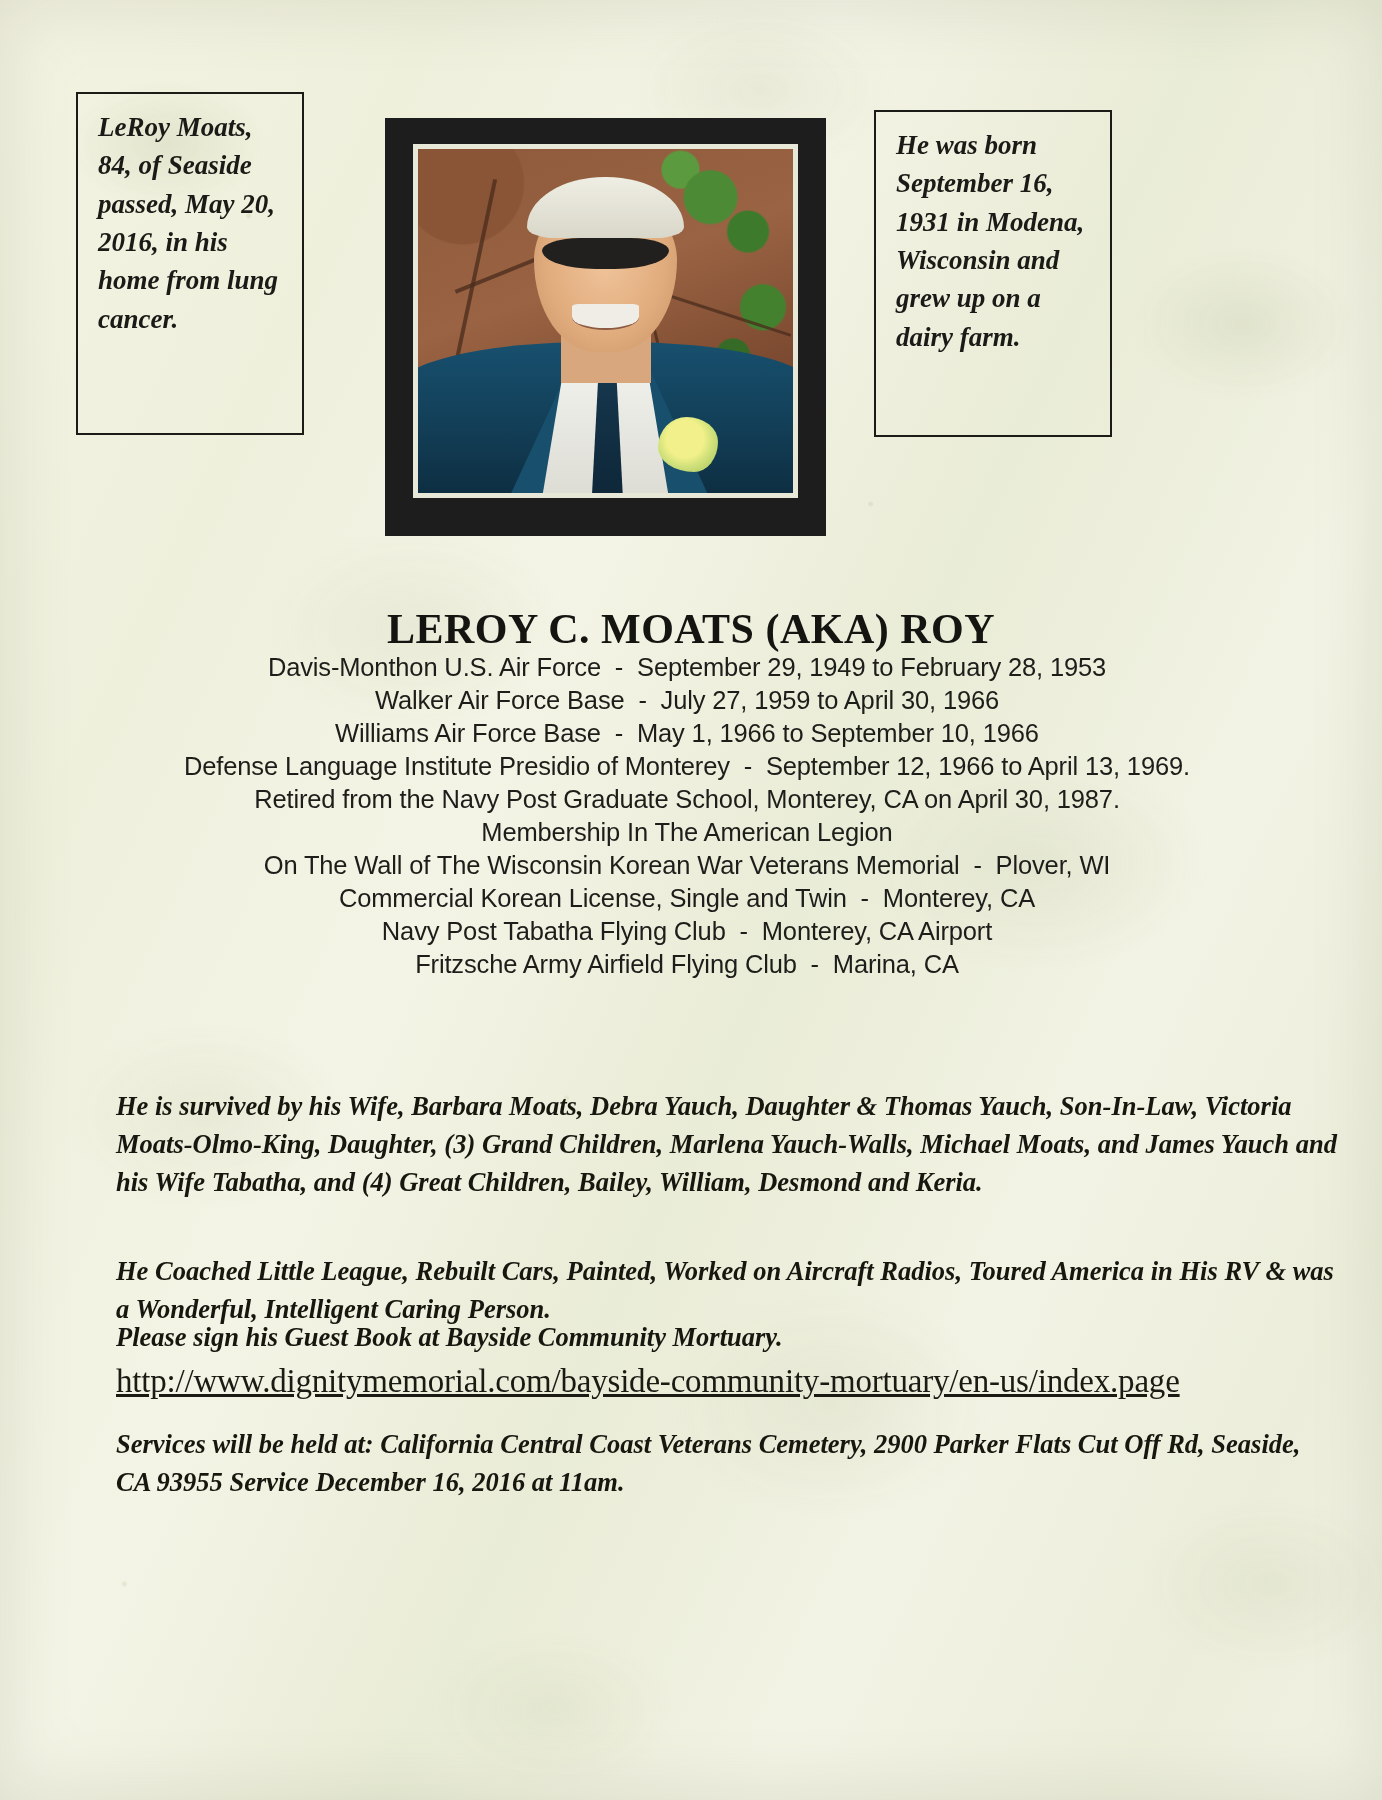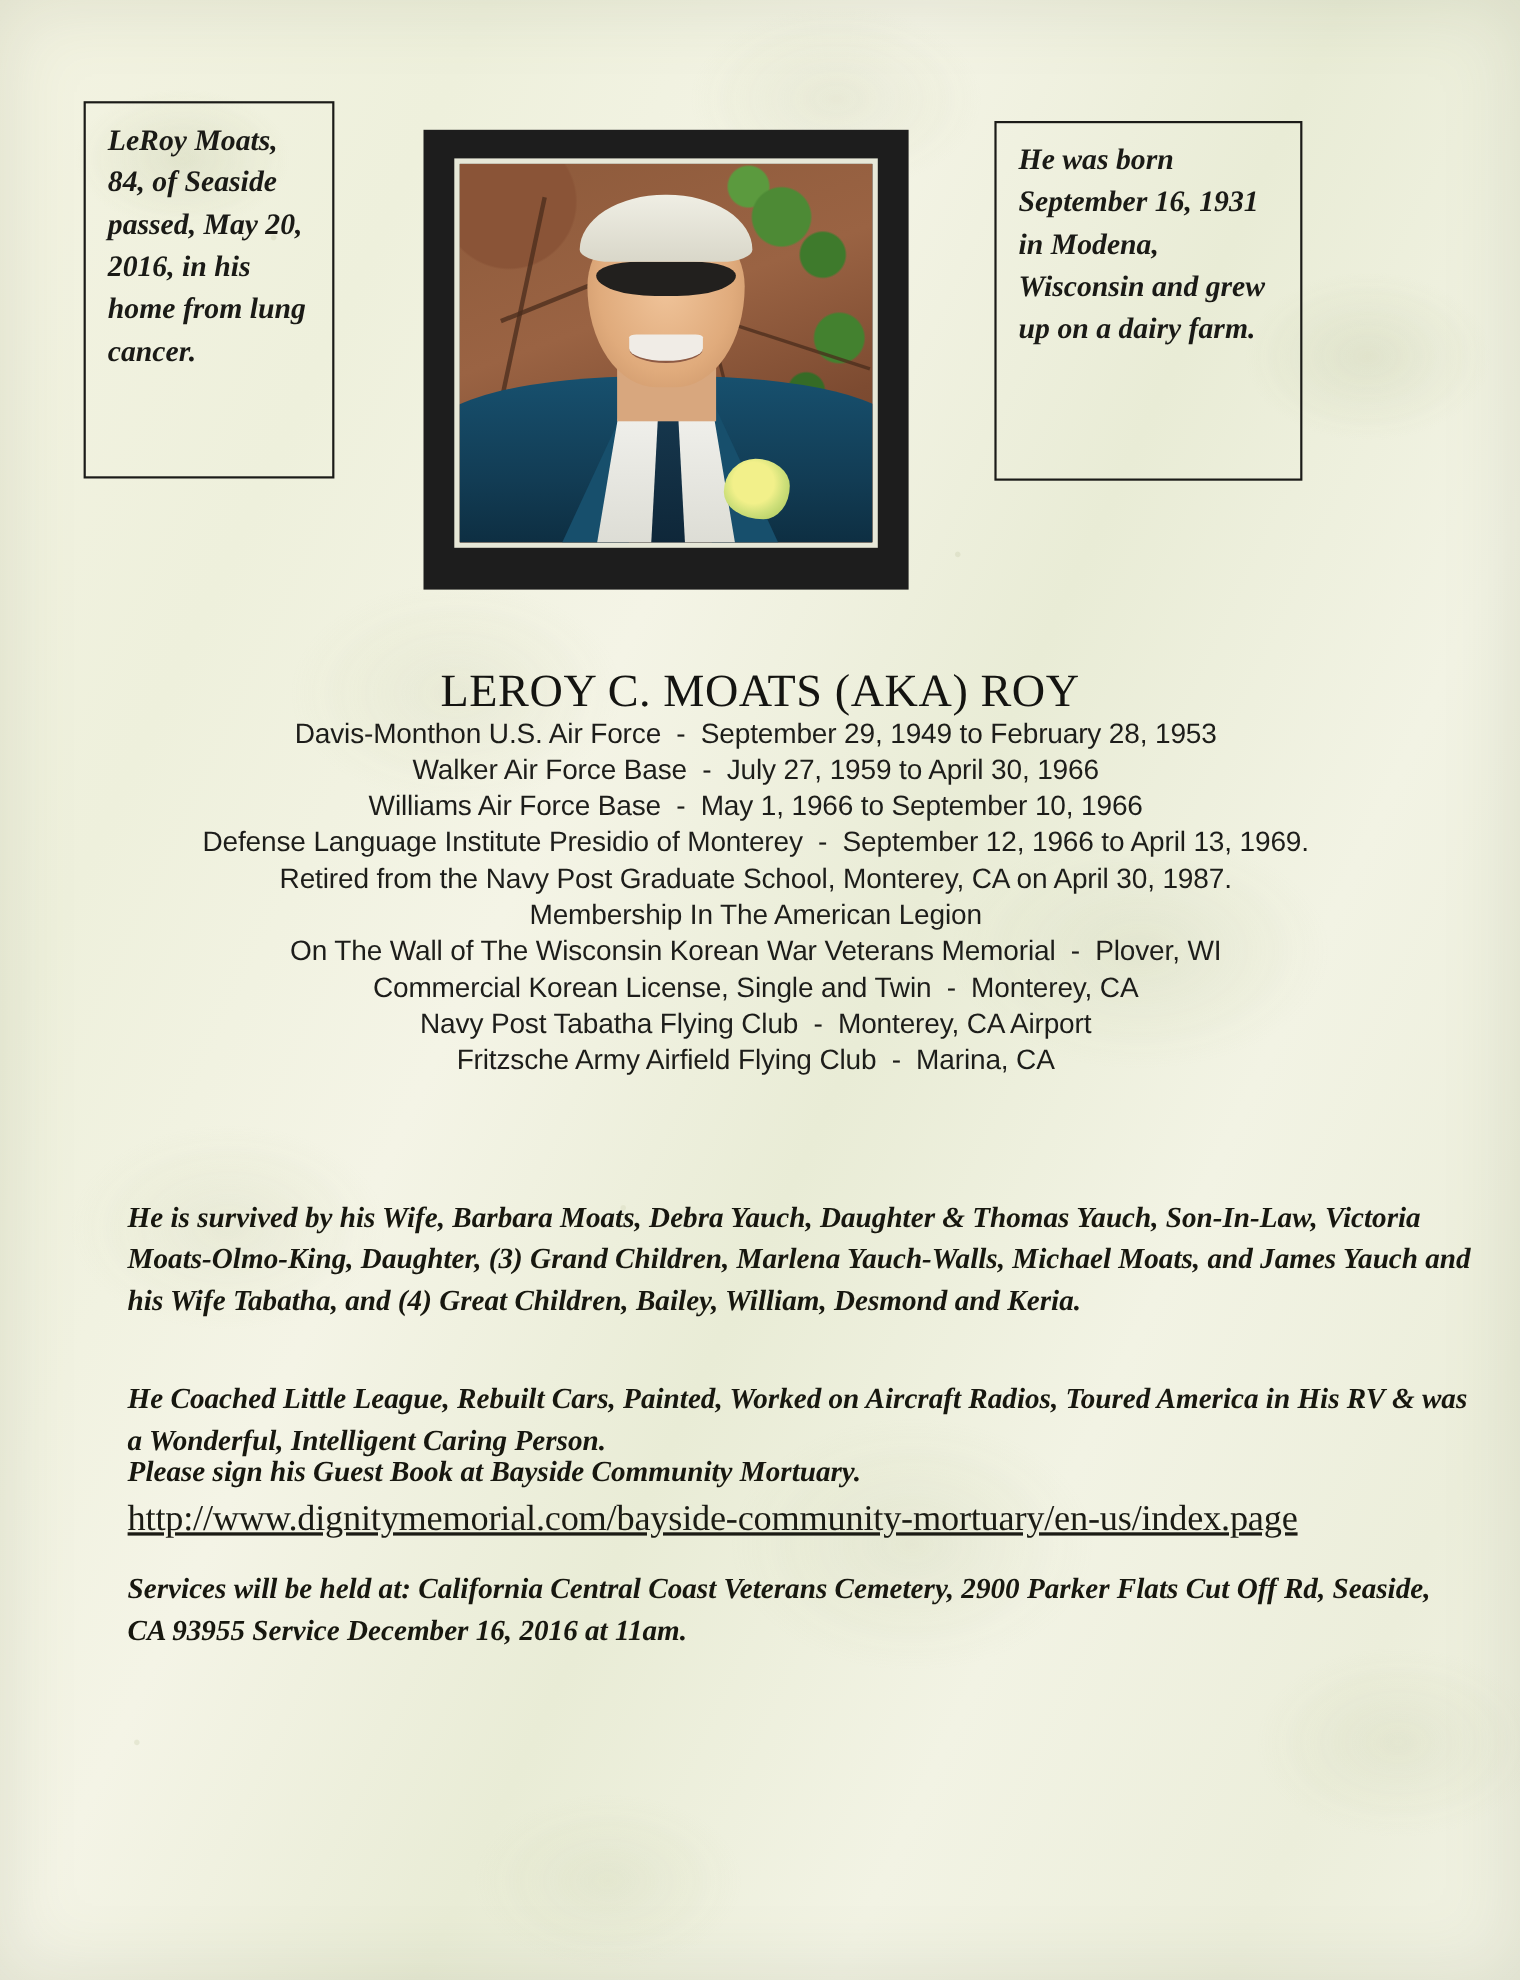--- a/index.html
+++ b/index.html
@@ -58,21 +58,21 @@
     box-sizing: border-box;
     padding: 14px 16px 10px 20px;
     font-family: "Liberation Serif", serif;
     font-weight: bold;
     font-style: italic;
     font-size: 27px;
     line-height: 1.42;
     color: #1a1a16;
   }
   #note-left  { left: 76px;  top: 92px;  width: 228px; height: 343px; }
-  #note-right { left: 904px; top: 110px; width: 280px; height: 327px; }
+  #note-right { left: 874px; top: 110px; width: 238px; height: 327px; }
 
   
   .photo-wrap {
     position: absolute;
     left: 385px;
     top: 118px;
     width: 441px;
     height: 418px;
     background: #1d1d1d;
     padding: 0;
@@ -169,21 +169,21 @@
     border-radius: 10% 10% 50% 50%;
     border-bottom: 2px solid #8d5a44;
   }
 
   
   #page-title {
     position: absolute;
     left: 0; right: 0; top: 577px;
     text-align: center;
     font-family: "Liberation Serif", serif;
-    font-weight: normal;
+    font-weight: bold;
     font-size: 42px;
     letter-spacing: 0.5px;
     color: #141411;
   }
 
   
   .service-list {
     position: absolute;
     left: 72px;
     top: 651px;

